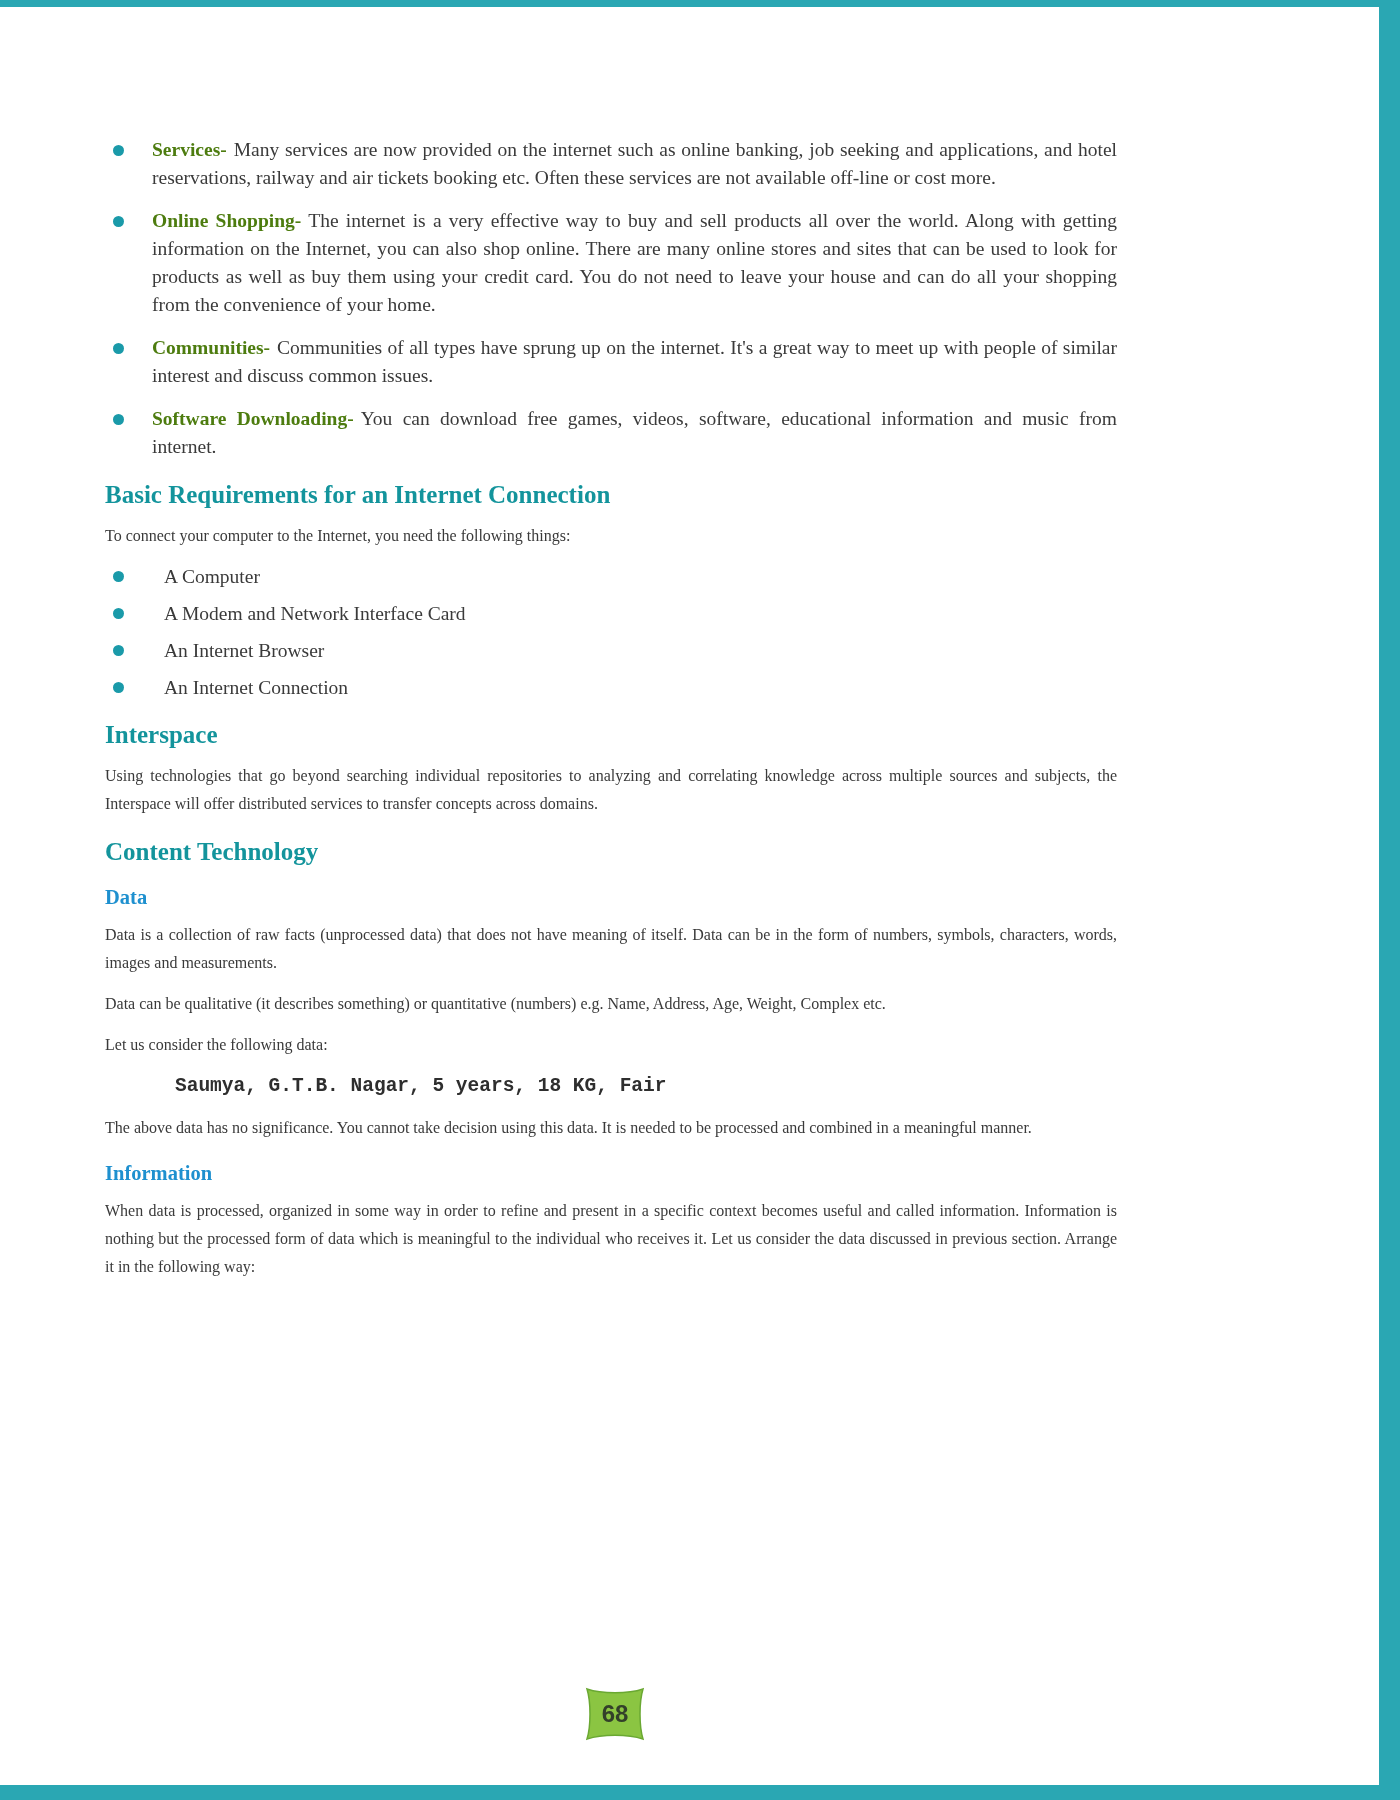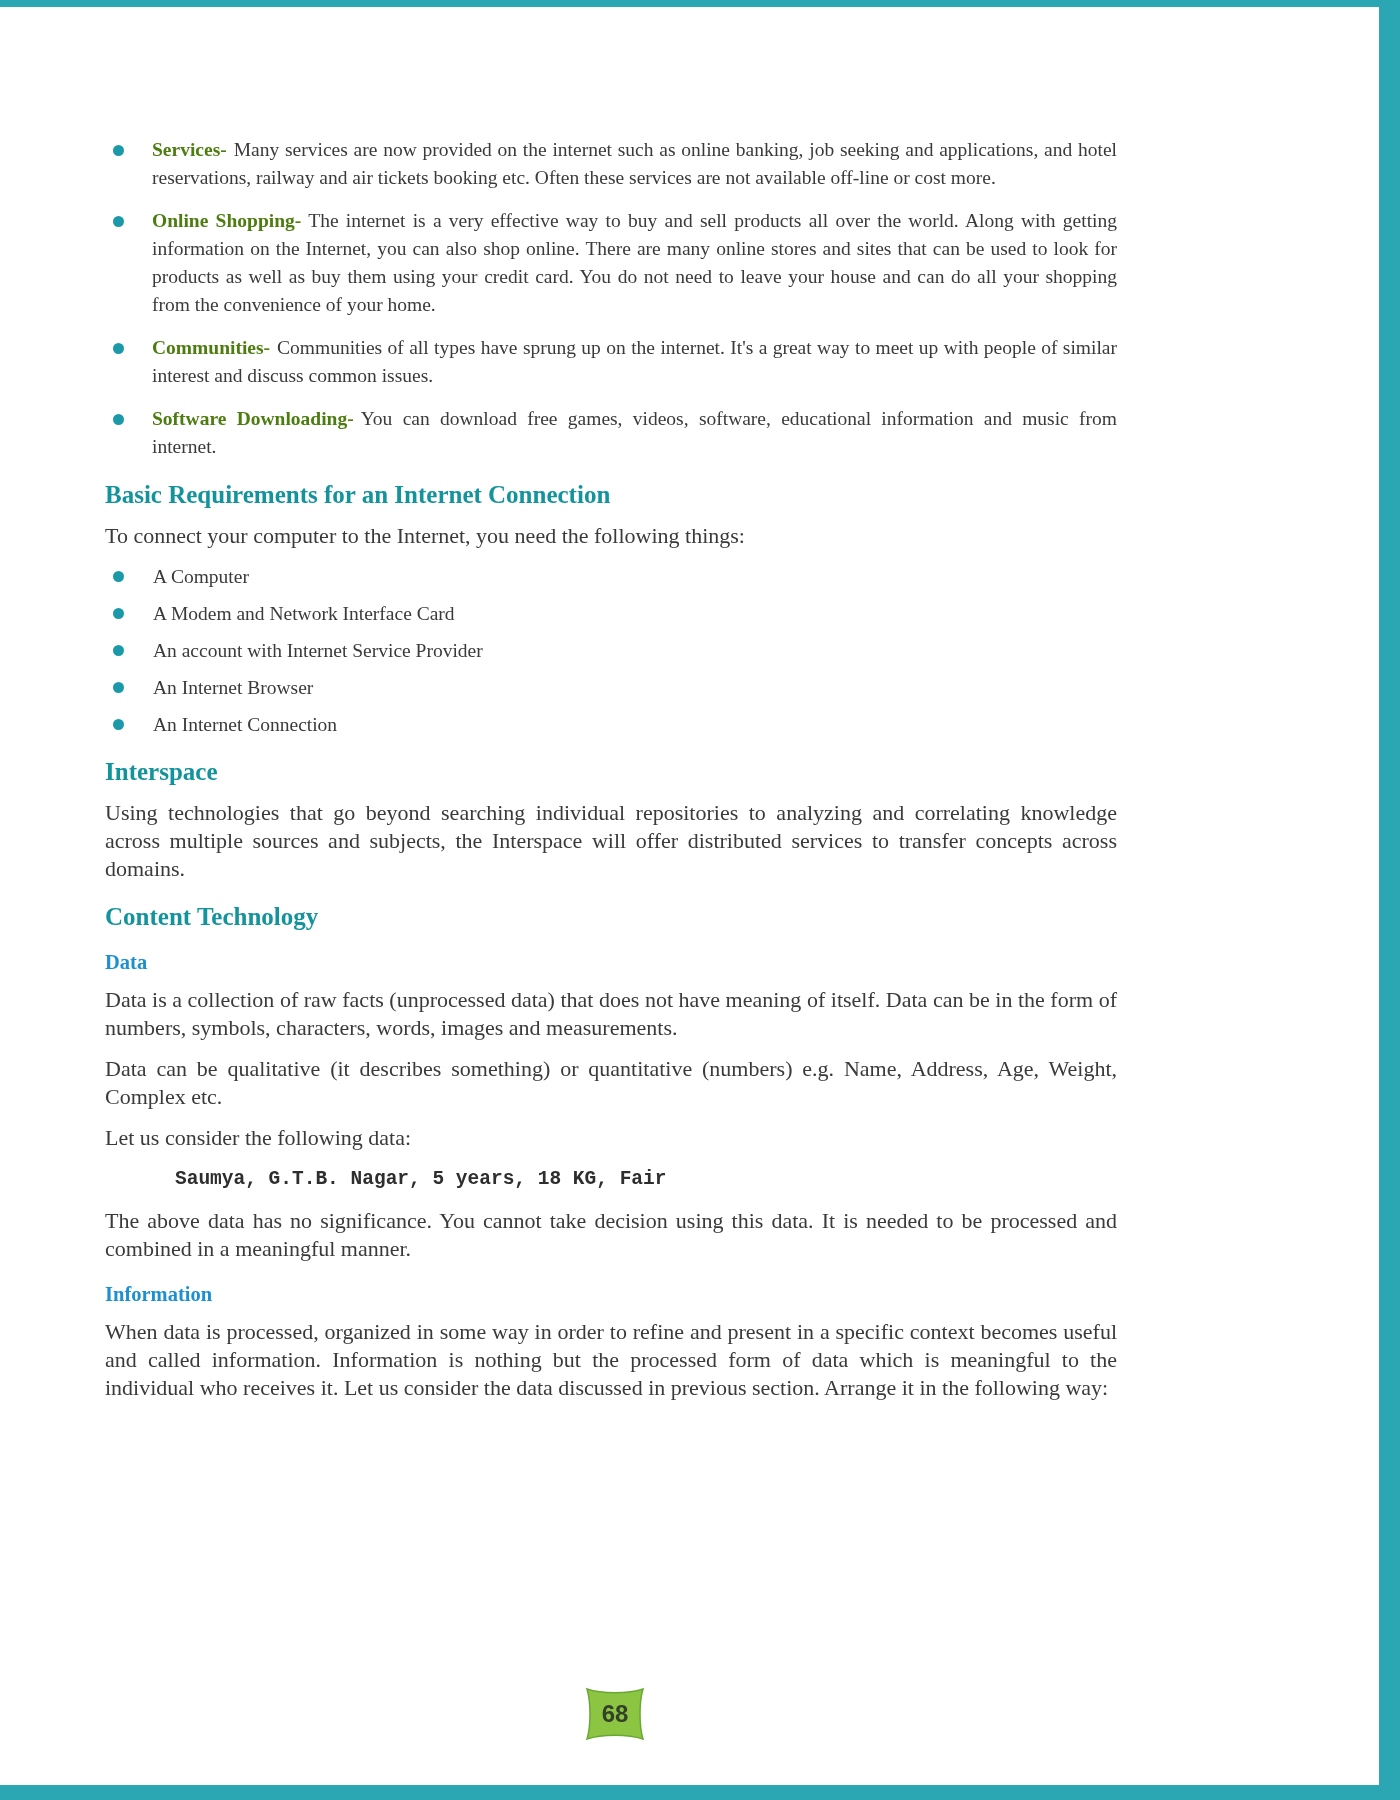--- a/index.html
+++ b/index.html
@@ -27,26 +27,26 @@
   .term { font-weight:bold; color:#4d7c0f; padding-right:7px; }
 
   .section-heading {
     font-size:25px; font-weight:bold; color:#13949c;
     margin:20px 0 13px 0; line-height:28px;
   }
   .sub-heading {
     font-size:20.5px; font-weight:bold; color:#1e90cf;
     margin:18px 0 11px 0; line-height:26px;
   }
-  .para { font-size:22px; line-height:28px; text-align:justify; margin-bottom:13px; }
+  .para { font-size:16px; line-height:28px; text-align:justify; margin-bottom:13px; }
 
   .req-list { margin:4px 0 6px 0; }
   .req-item { display:flex; margin-bottom:10px; }
   .req-item .dot { margin-top:8px; }
-  .req-label { margin-left:29px; font-size:19.5px; line-height:27px; color:#3a3a3a; }
+  .req-label { margin-left:40px; font-size:19.5px; line-height:27px; color:#3a3a3a; }
 
   .italic-teal { font-style:italic; color:#1e90cf; }
 
   .data-sample {
     font-weight:bold; color:#2e2e2e; font-size:19.5px; line-height:28px;
     margin:2px 0 14px 70px;
     font-family:Liberation Mono, monospace;
   }
 
   .page-badge {
@@ -99,24 +99,20 @@
     <div class="req-item">
       <span class="dot"></span>
       <span class="req-label">A Computer</span>
     </div>
     <div class="req-item">
       <span class="dot"></span>
       <span class="req-label">A Modem and Network Interface Card</span>
     </div>
     <div class="req-item">
       <span class="dot"></span>
-      <span class="req-label">An account with Internet Service Provider</span>
-    </div>
-    <div class="req-item">
-      <span class="dot"></span>
       <span class="req-label">An Internet Browser</span>
     </div>
     <div class="req-item">
       <span class="dot"></span>
       <span class="req-label">An Internet Connection</span>
     </div>
   </div>
 
   <div class="section-heading">Interspace</div>
   <div class="para">Using technologies that go beyond searching individual repositories to analyzing and correlating knowledge across multiple sources and subjects, the Interspace will offer distributed services to transfer concepts across domains.</div>

